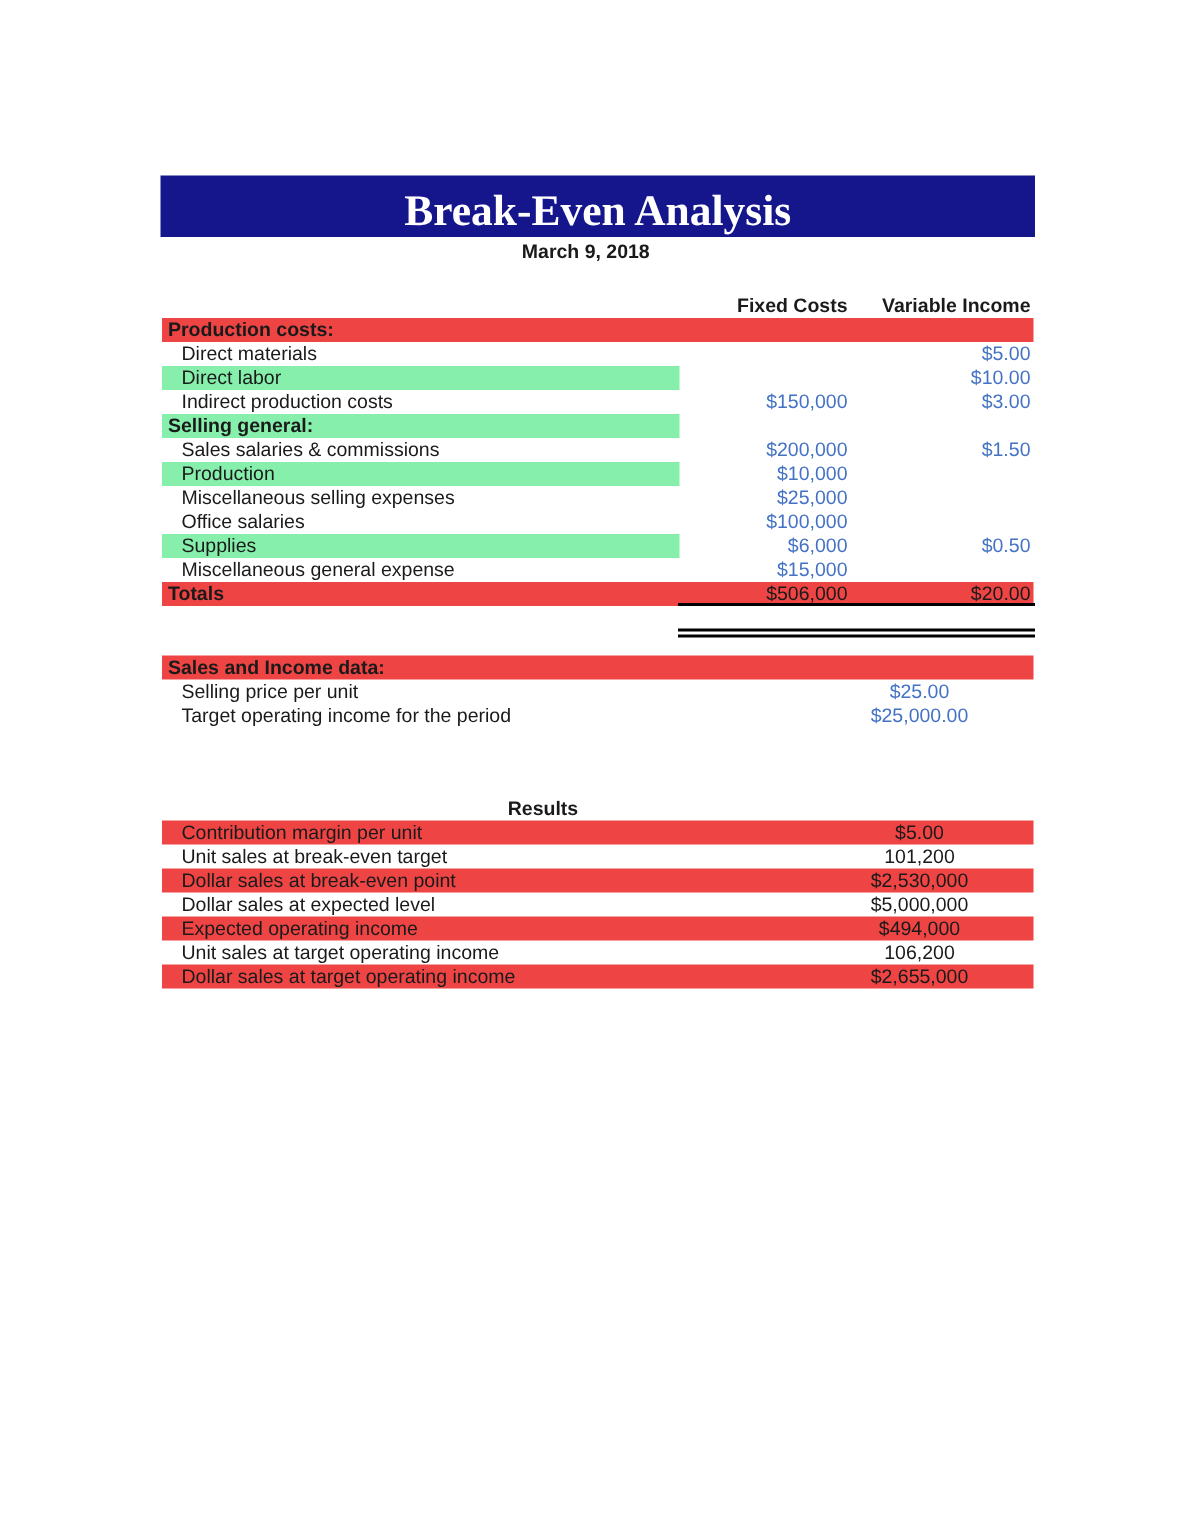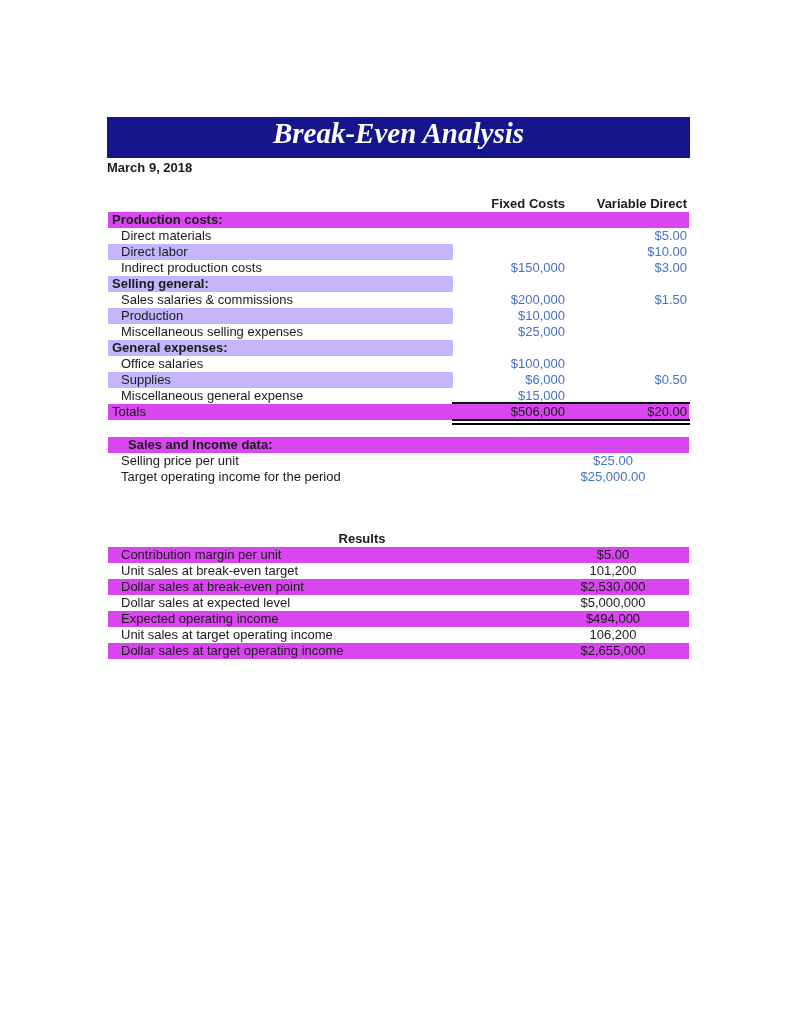--- a/index.html
+++ b/index.html
@@ -1,29 +1,29 @@
 <!DOCTYPE html>
 <html><head>
 <meta charset="utf-8">
 <style>
   * { margin:0; padding:0; box-sizing:border-box; }
   html,body { width:790px; height:1023px; background:#ffffff; overflow:hidden; }
   body { position:relative; font-family:"Liberation Sans", sans-serif; color:#1a1a1a; font-size:13px; }
 
   .banner {
     position:absolute; left:107px; top:117px; width:583px; height:41px;
-    background:#15158C; display:flex; align-items:flex-start; justify-content:center;font-style:italic;
+    background:#15158C; display:flex; align-items:flex-end; justify-content:center;
   }
   .banner-title {
     font-family:"Liberation Serif", serif; font-weight:bold; font-size:29px;
     color:#ffffff; letter-spacing:0px; white-space:nowrap;
   }
   .date-line {
     position:absolute; left:107px; top:161px; width:567px; height:14px;
-    text-align:left; font-weight:bold; font-size:13px; line-height:14px;
+    text-align:center; font-weight:bold; font-size:13px; line-height:14px;
   }
 
   .costs   { position:absolute; left:108px; top:196px; width:581px; }
   .sales   { position:absolute; left:108px; top:437px; width:581px; }
   .results-head {
     position:absolute; left:108px; top:531px; width:508px; height:16px;
     text-align:center; font-weight:bold; line-height:16px;
   }
   .results { position:absolute; left:108px; top:547px; width:581px; }
 
@@ -31,55 +31,55 @@
 
   
   .cl { width:345px; padding-left:4px; overflow:hidden; }
   .cf { width:112px; text-align:right; }
   .cv { width:124px; text-align:right; padding-right:2px; }
   .colhead { font-weight:bold; }
 
   .section .cl { font-weight:bold; }
   .item .cl    { padding-left:13px; }
 
-  .stripe-full { background:#d946ef; }
-  .stripe-label .cl { background:#c4b5fd; }
+  .stripe-full { background:#ef4444; }
+  .stripe-label .cl { background:#86efac; }
 
   .blue { color:#4472C4; }
 
-  .totals .cl { font-weight:normal; }
+  .totals .cl { font-weight:bold; }
 
   .tline-top {
     position:absolute; left:344px; top:206px; width:238px; height:2px; background:#000000;
   }
   .tline-bottom {
     position:absolute; left:344px; top:223px; width:238px; height:6px;
     border-top:2px solid #000000; border-bottom:2px solid #000000;
   }
 
   
-  .sl { flex:1; padding-left:20px; overflow:hidden; }
+  .sl { flex:1; padding-left:4px; overflow:hidden; }
   .sl.ind { padding-left:13px; }
   .sl.bold { font-weight:bold; }
   .sv { width:150px; text-align:center; padding-right:2px; }
 </style>
 </head>
 <body>
 
 <div class="banner">
   <div class="banner-title">Break-Even Analysis</div>
 </div>
 <div class="date-line">March 9, 2018</div>
 
 <div class="costs">
 
   <div class="crow">
     <div class="cl"></div>
     <div class="cf colhead">Fixed Costs</div>
-    <div class="cv colhead">Variable Direct</div>
+    <div class="cv colhead">Variable Income</div>
   </div>
 
   <div class="crow section stripe-full">
     <div class="cl">Production costs:</div>
     <div class="cf"></div>
     <div class="cv"></div>
   </div>
 
   <div class="crow item">
     <div class="cl">Direct materials</div>
@@ -116,25 +116,20 @@
     <div class="cf blue">$10,000</div>
     <div class="cv blue"></div>
   </div>
 
   <div class="crow item">
     <div class="cl">Miscellaneous selling expenses</div>
     <div class="cf blue">$25,000</div>
     <div class="cv blue"></div>
   </div>
 
-  <div class="crow section stripe-label">
-    <div class="cl">General expenses:</div>
-    <div class="cf"></div>
-    <div class="cv"></div>
-  </div>
 
   <div class="crow item">
     <div class="cl">Office salaries</div>
     <div class="cf blue">$100,000</div>
     <div class="cv blue"></div>
   </div>
 
   <div class="crow item stripe-label">
     <div class="cl">Supplies</div>
     <div class="cf blue">$6,000</div>

